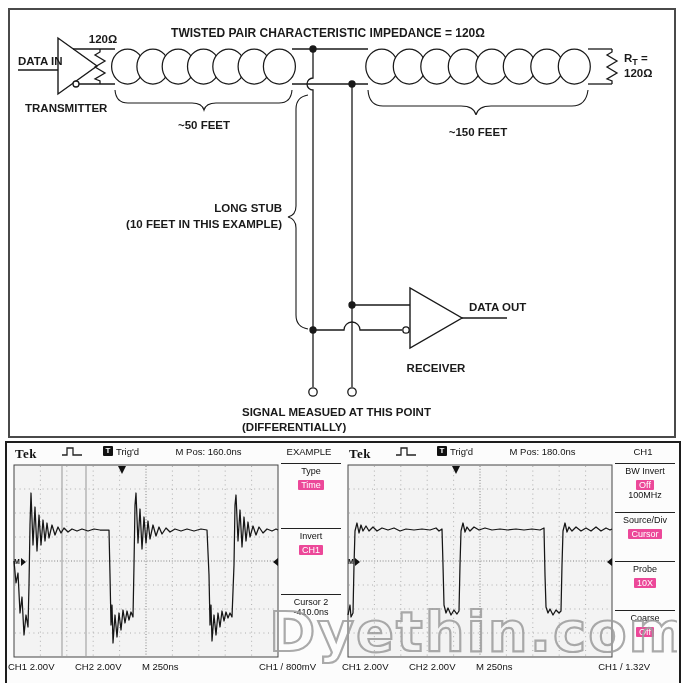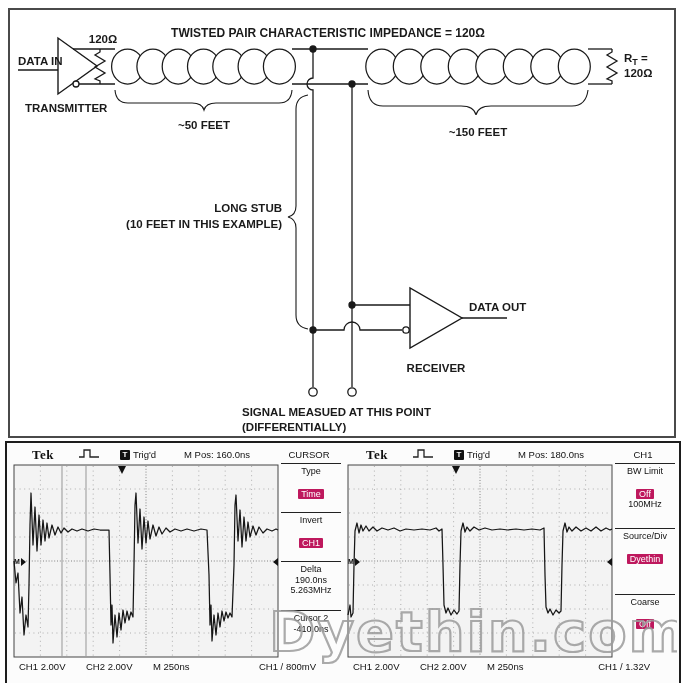--- a/index.html
+++ b/index.html
@@ -1,32 +1,32 @@
 <!DOCTYPE html>
 <html><head>
 <meta charset="utf-8">
 <style>
   html,body{margin:0;padding:0;background:#fff}
   .page{position:relative;width:684px;height:683px;background:#fff;font-family:"Liberation Sans",sans-serif;overflow:hidden}
   .diagram-box{position:absolute;left:8px;top:8px;width:664px;height:426px;border:2px solid #4a4a4a;background:#fff}
   .scopes-box{position:absolute;left:5px;top:441px;width:670px;height:238px;border:2px solid #1d1d1d;background:#fcfcfc;display:flex;padding:1px}
   .scope{width:334px;height:232px;position:relative;color:#111;margin-top:1px}
-  .scope-header{display:flex;align-items:center;height:17px;font-size:9.5px;padding:1px 2px 0 24px;color:#111;white-space:nowrap}
+  .scope-header{display:flex;height:17px;font-size:9.5px;padding:1px 2px 0 7px;color:#111;white-space:nowrap}
   .brand{font-family:"Liberation Serif",serif;font-weight:bold;font-size:13px;letter-spacing:.5px;margin-right:24px}
   .pulse{margin-right:20px;flex:none}
   .trigsq{flex:none;width:10px;height:10px;background:#111;color:#fff;font-size:8px;font-weight:bold;line-height:10px;text-align:center;margin-right:3px;border-radius:1px}
   .mpos{flex:1;text-align:center}
   .menu-title{width:62px;text-align:center;font-size:9.5px}
   .scope-body{display:flex;height:196px;padding-left:4px}
   .menu{width:60px;margin-left:1px;display:flex;flex-direction:column}
   .menu-cell{flex:1;border-top:1.4px solid #222;text-align:center;font-size:9px;padding-top:2px;overflow:hidden}
   .menu-label{line-height:10.5px;white-space:nowrap}
-  .chip{display:inline-block;background:#be185d;color:#fff;padding:0 3px;margin-top:12px;line-height:10px;border-radius:1px;white-space:nowrap}
+  .chip{display:inline-block;background:#ec4899;color:#fff;padding:0 3px;margin-top:3px;line-height:10px;border-radius:1px;white-space:nowrap}
   .menu-line{line-height:10.5px;white-space:nowrap}
-  .scope-footer{display:flex;align-items:center;height:15px;font-size:9.5px;padding-left:11px;white-space:nowrap}
+  .scope-footer{display:flex;align-items:center;height:15px;font-size:9.5px;white-space:nowrap}
   .f0{width:67px}.f1{width:67px}.f2{width:80px}.f3{margin-left:auto;margin-right:26px}
   .watermark-svg{position:absolute;left:0;top:0;pointer-events:none}
   .dg-text{font-family:"Liberation Sans",sans-serif;font-weight:bold;font-size:11.5px;fill:#1a1a1a}
   .dg-title{font-size:12px}
 </style>
 </head>
 <body>
 
 <div class="page">
 
@@ -114,21 +114,21 @@
   <div class="scopes-box">
     <div class="scope" id="scope-0">
         <div class="scope-header">
           <span class="brand">Tek</span>
           <span class="pulse"><svg width="22" height="11">
               <polyline points="1,9 6,9 6,2 12,2 12,9 21,9" fill="none" stroke="#222" stroke-width="1.3"></polyline>
             </svg></span>
           <span class="trigsq">T</span>
           <span class="trigstatus">Trig'd</span>
           <span class="mpos">M Pos: 160.0ns</span>
-          <span class="menu-title">CURSOR</span>
+          <span class="menu-title">EXAMPLE</span>
         </div>
         <div class="scope-body">
           <svg width="268" height="196">
             <rect x="2" y="2" width="264" height="192" fill="#f3f3f3" stroke="#444" stroke-width="1"></rect>
             <g>
               <line x1="28.4" y1="3" x2="28.4" y2="193" stroke="#9a9a9a" stroke-width="0.75" stroke-dasharray="1 3.6"></line>
               <line x1="54.8" y1="3" x2="54.8" y2="193" stroke="#9a9a9a" stroke-width="0.75" stroke-dasharray="1 3.6"></line>
               <line x1="81.19999999999999" y1="3" x2="81.19999999999999" y2="193" stroke="#9a9a9a" stroke-width="0.75" stroke-dasharray="1 3.6"></line>
               <line x1="107.6" y1="3" x2="107.6" y2="193" stroke="#9a9a9a" stroke-width="0.75" stroke-dasharray="1 3.6"></line>
               <line x1="134" y1="3" x2="134" y2="193" stroke="#777" stroke-width="0.9" stroke-dasharray="1 1.8"></line>
@@ -149,25 +149,20 @@
             <polyline points="2,98 4,120 6,110 8,150 10,134 12,172 14,152 16,164 17,122 18,62 19,30 21,82 23,44 25,88 27,52 29,82 31,57 33,78 35,60 37,75 40,62 43,72 46,64 49,70 52,65 56,69 60,66 65,68 70,66 76,68 82,66 88,67 94,67 97,67 98,112 99,162 100,142 101,180 103,152 105,174 107,150 109,167 111,147 113,160 115,148 117,157 119,149 121,154 122,102 123,42 124,30 126,80 128,46 130,86 132,54 134,80 136,58 138,76 141,62 144,73 147,64 150,71 154,65 158,69 163,66 169,68 175,66 182,68 189,66 195,67 197,112 198,162 199,142 200,178 202,152 204,172 206,150 208,164 210,148 212,158 214,149 216,155 218,150 220,154 222,102 223,42 224,32 226,78 228,47 230,84 232,54 234,78 236,59 238,74 241,63 244,72 247,64 251,70 255,66 260,68 264,66 266,67" fill="none" stroke="#161616" stroke-width="1.25" stroke-linejoin="round"></polyline>
             <polygon points="106,3 114,3 110,11" fill="#111"></polygon>
             <text x="2" y="101" font-size="7" font-weight="bold" fill="#111" font-family="Liberation Sans, sans-serif">M</text>
             <polygon points="9,95 9,103 14,99" fill="#111"></polygon>
             <polygon points="266,95 266,103 261,99" fill="#111"></polygon>
           </svg>
           <div class="menu">
             <div class="menu-cell"><div class="menu-label">Type</div><span class="chip">Time</span></div>
             <div class="menu-cell"><div class="menu-label">Invert</div><span class="chip">CH1</span></div>
             <div class="menu-cell">
-              <div class="menu-label">Delta</div>
-              <div class="menu-line">190.0ns</div>
-              <div class="menu-line">5.263MHz</div>
-            </div>
-            <div class="menu-cell">
               <div class="menu-label">Cursor 2</div>
               <div class="menu-line">-410.0ns</div>
             </div>
           </div>
         </div>
         <div class="scope-footer">
           <span class="f0">CH1  2.00V</span>
           <span class="f1">CH2  2.00V</span>
           <span class="f2">M 250ns</span>
           <span class="f3">CH1 / 800mV</span>
@@ -205,22 +200,23 @@
               <line x1="3" y1="146" x2="265" y2="146" stroke="#9a9a9a" stroke-width="0.75" stroke-dasharray="1 3.6"></line>
               <line x1="3" y1="170" x2="265" y2="170" stroke="#9a9a9a" stroke-width="0.75" stroke-dasharray="1 3.6"></line>
             </g>
             <polyline points="2,152 4,142 5,154 7,150 8,102 9,68 11,60 13,70 15,62 17,68 20,63 23,68 27,64 31,68 36,65 42,67 48,65 54,68 60,66 68,67 76,66 84,67 90,65 93,68 96,66 97,102 98,142 100,150 102,145 105,152 108,147 111,151 113,148 114,102 115,68 117,60 119,69 121,64 124,68 128,64 133,67 139,65 146,67 154,66 162,67 170,66 178,67 186,66 194,67 198,65 199,112 200,144 202,150 204,146 207,152 210,147 213,150 215,148 216,102 217,68 219,60 221,69 223,64 226,68 230,64 235,68 240,65 245,68 250,64 255,68 260,65 264,67 266,66" fill="none" stroke="#161616" stroke-width="1.25" stroke-linejoin="round"></polyline>
             <polygon points="106,3 114,3 110,11" fill="#111"></polygon>
             <text x="2" y="101" font-size="7" font-weight="bold" fill="#111" font-family="Liberation Sans, sans-serif">M</text>
             <polygon points="9,95 9,103 14,99" fill="#111"></polygon>
             <polygon points="266,95 266,103 261,99" fill="#111"></polygon>
           </svg>
           <div class="menu">
-            <div class="menu-cell"><div class="menu-label">BW Limit</div><span class="chip">Off</span><div class="menu-line">100MHz</div></div>
-            <div class="menu-cell"><div class="menu-label">Source/Div</div><span class="chip">Dyethin</span></div>
+            <div class="menu-cell"><div class="menu-label">BW Invert</div><span class="chip">Off</span><div class="menu-line">100MHz</div></div>
+            <div class="menu-cell"><div class="menu-label">Source/Div</div><span class="chip">Cursor</span></div>
+            <div class="menu-cell"><div class="menu-label">Probe</div><span class="chip">10X</span></div>
             <div class="menu-cell"><div class="menu-label">Coarse</div><span class="chip">Off</span></div>
           </div>
         </div>
         <div class="scope-footer">
           <span class="f0">CH1  2.00V</span>
           <span class="f1">CH2  2.00V</span>
           <span class="f2">M 250ns</span>
           <span class="f3">CH1 / 1.32V</span>
         </div>
       </div>

